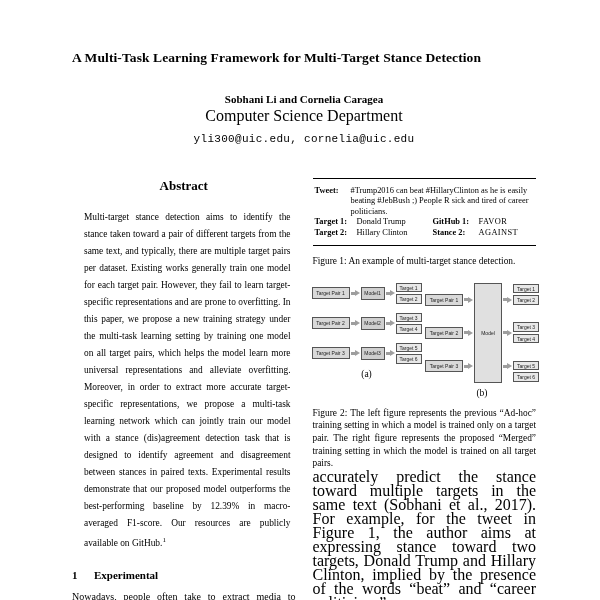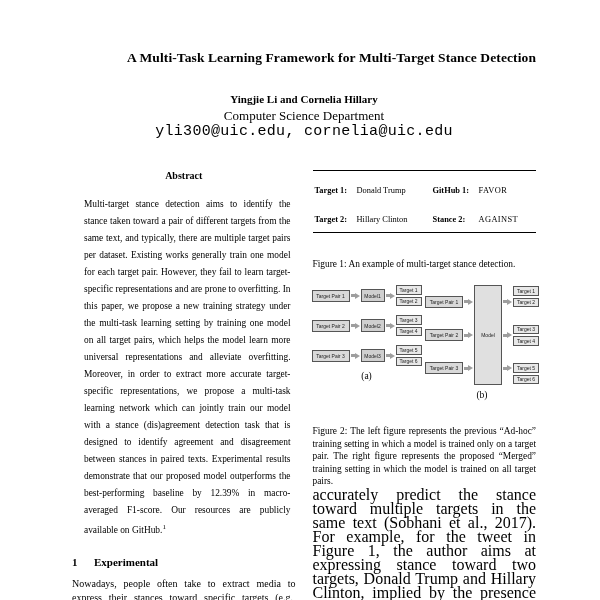--- a/index.html
+++ b/index.html
@@ -2,44 +2,44 @@
 <html><head>
 <meta charset="utf-8">
 <style>
   html,body{margin:0;padding:0;}
   body{
     width:600px;height:600px;overflow:hidden;background:#ffffff;
     font-family:"Liberation Serif", serif;color:#000;
   }
   .page{width:600px;height:600px;box-sizing:border-box;padding:0 64px 0 72px;}
   
-  .title{margin-top:50px;text-align:right;font-size:13.5px;font-weight:bold;letter-spacing:.1px;}
+  .title{margin-top:50px;text-align:left;font-size:13.5px;font-weight:bold;letter-spacing:.1px;}
   .authors{margin-top:26px;text-align:center;line-height:15.5px;}
   .authors .names{font-weight:bold;font-size:11px;}
-  .authors .affil{font-size:13px;}
-  .authors .emails{font-family:"Liberation Mono", monospace;font-size:15px;letter-spacing:.3px;margin-top:1px;}
+  .authors .affil{font-size:16px;}
+  .authors .emails{font-family:"Liberation Mono", monospace;font-size:11px;letter-spacing:.3px;margin-top:9px;}
   
   .cols{display:flex;gap:17px;margin-top:30px;}
   .col{width:224px;box-sizing:border-box;}
   
-  .abstract-heading{font-weight:bold;font-size:10px;text-align:center;margin-bottom:15px;}
+  .abstract-heading{font-weight:bold;font-size:13px;text-align:center;margin-bottom:15px;}
   .abstract-body{font-size:9.4px;line-height:17px;text-align:justify;padding-left:12px;padding-right:5px;}
   .intro-heading{margin-top:17px;font-weight:bold;font-size:11px;display:flex;}
   .intro-heading .num{width:22px;}
   .intro-body{margin-top:9px;font-size:10px;line-height:14px;text-align:justify;}
   sup{font-size:7px;}
   
   .fig1{border-top:1.5px solid #000;border-bottom:1.5px solid #000;padding:7px 2px 8px 2px;font-size:8.4px;}
   .tweet-row{display:flex;line-height:10.6px;}
   .tweet-row .lbl{font-weight:bold;width:36px;flex:none;}
   .tweet-row .txt{flex:1;}
-  .tgt-grid{display:grid;grid-template-columns:42px 76px 46px auto;row-gap:20px;margin-top:8px;align-items:baseline;}
+  .tgt-grid{display:grid;grid-template-columns:42px 76px 46px auto;row-gap:2px;margin-top:0;align-items:baseline;}
   .tgt-grid .lbl{font-weight:bold;}
   .smallcaps{letter-spacing:.4px;}
-  .figcap{font-size:9.4px;line-height:12.6px;margin-top:25px;}
+  .figcap{font-size:9.4px;line-height:12.6px;margin-top:9px;}
   .figcap2{text-align:justify;}
   
   .fig2{margin-top:15px;display:flex;justify-content:space-between;font-family:"Liberation Sans", sans-serif;}
   .half{width:108px;display:flex;flex-direction:column;align-items:center;}
   .diagA{display:flex;flex-direction:column;gap:9px;}
   .rowA{display:flex;align-items:center;}
   .box{box-sizing:border-box;border:1px solid #555;background:#d9d9d9;font-size:5px;
        display:flex;align-items:center;justify-content:center;white-space:nowrap;color:#222;}
   .pairbox{width:38px;height:12px;}
   .modelbox{width:24px;height:13px;background:#cfcfcf;}
@@ -62,41 +62,45 @@
   .mathvar{font-style:italic;}
 </style>
 </head>
 <body>
 
 <div class="page">
 
   <div class="title">A Multi-Task Learning Framework for Multi-Target Stance Detection</div>
 
   <div class="authors">
-    <div class="names">Yingjie Li and Cornelia Hillary</div>
+    <div class="names">Sobhani Li and Cornelia Caragea</div>
     <div class="affil">Computer Science Department</div>
     <div class="emails">yli300@uic.edu, cornelia@uic.edu</div>
   </div>
 
   <div class="cols">
 
     <div class="col">
       <div class="abstract-heading">Abstract</div>
       <div class="abstract-body"><span>Multi-target stance detection aims to identify the stance taken toward a pair of different targets from the same text, and typically, there are multiple target pairs per dataset. Existing works generally train one model for each target pair. However, they fail to learn target-specific representations and are prone to overfitting. In this paper, we propose a new training strategy under the multi-task learning setting by training one model on all target pairs, which helps the model learn more universal representations and alleviate overfitting. Moreover, in order to extract more accurate target-specific representations, we propose a multi-task learning network which can jointly train our model with a stance (dis)agreement detection task that is designed to identify agreement and disagreement between stances in paired texts. Experimental results demonstrate that our proposed model outperforms the best-performing baseline by 12.39% in macro-averaged F1-score. Our resources are publicly available on GitHub.</span><sup>1</sup></div>
 
       <div class="intro-heading">
         <span class="num">1</span>
         <span>Experimental</span>
       </div>
       <div class="intro-body">Nowadays, people often take to extract media to express their stances toward specific targets (e.g., various political figures). These stances in an aggregate can provide valuable information for obtaining insight into important events, such as presidential</div>
     </div>
 
     <div class="col">
 
       <div class="fig1">
+        <div class="tweet-row">
+          <span class="lbl">Tweet:</span>
+          <span class="txt">#Trump2016 can beat #HillaryClinton as he is easily beating #JebBush ;) People R sick and tired of career politicians.</span>
+        </div>
         <div class="tgt-grid">
           <span class="lbl">Target 1:</span>
           <span>Donald Trump</span>
           <span class="lbl">GitHub 1:</span>
           <span class="smallcaps">FAVOR</span>
           <span class="lbl">Target 2:</span>
           <span>Hillary Clinton</span>
           <span class="lbl">Stance 2:</span>
           <span class="smallcaps">AGAINST</span>
         </div>

